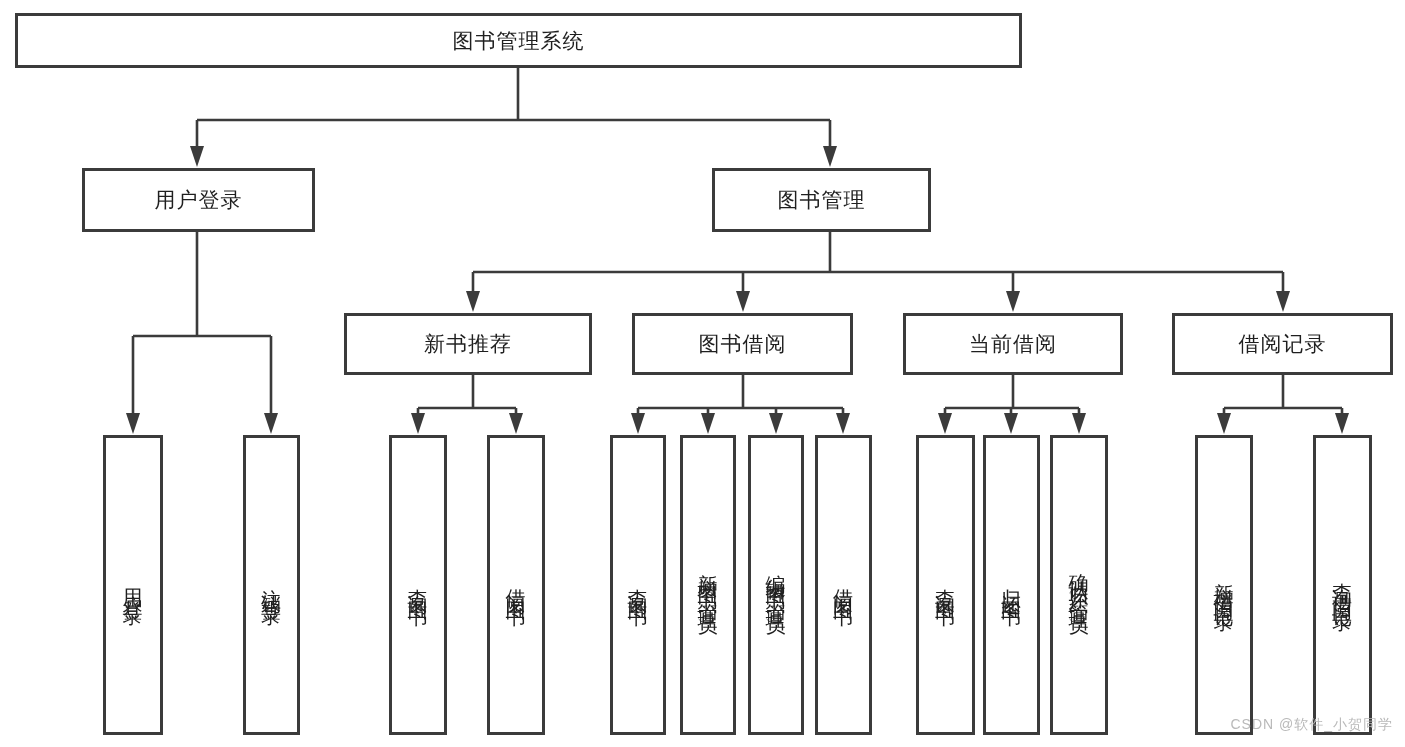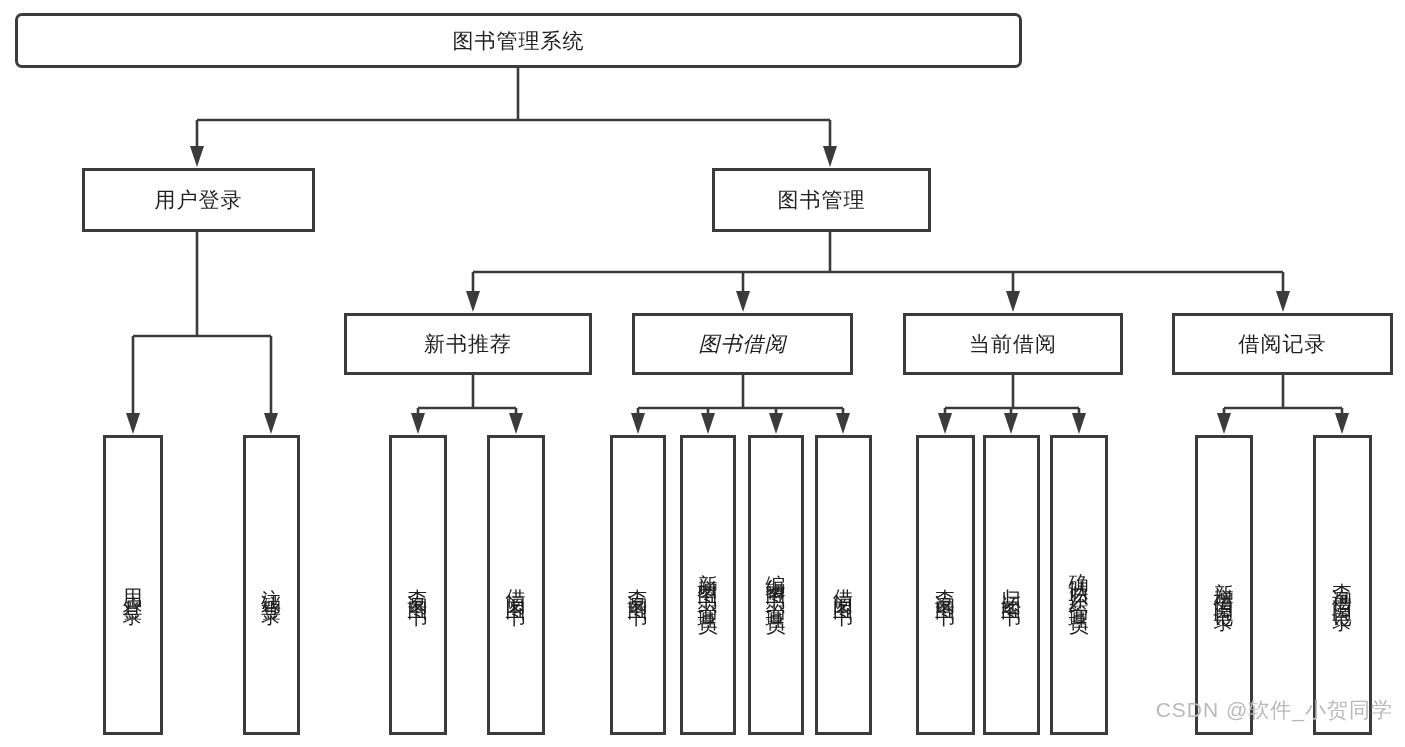--- a/index.html
+++ b/index.html
@@ -24,36 +24,36 @@
   .node{
     position:absolute;
     box-sizing:border-box;
     border:3px solid var(--line);
     background:#fff;
     display:flex;align-items:center;justify-content:center;
     font-size:21px;
     letter-spacing:1px;
     white-space:nowrap;
   }
-  .root{left:15px;top:13px;width:1007px;height:55px;border-radius:7px;}
+  .root{left:15px;top:13px;width:1007px;height:55px;}
   .lvl2{top:168px;height:64px;}
   .lvl3{top:313px;height:62px;}
   .leaf{top:435px;height:300px;}
   .leaf .vtext{
     writing-mode:vertical-rl;
     text-orientation:mixed;
     font-size:20px;
     letter-spacing:6px;
     line-height:1.0;
     white-space:nowrap;
   }
   #watermark{
     position:absolute;
-    right:12px;top:696px;
-    font-size:21px;
+    right:12px;top:716px;
+    font-size:14px;
     color:var(--wm);
     letter-spacing:1px;
     z-index:5;
   }
 </style>
 </head>
 <body>
 
 <div id="canvas">
 
@@ -114,21 +114,21 @@
   <div class="node lvl2" style="left:82px;width:233px;">
     <span>用户登录</span>
   </div>
   <div class="node lvl2" style="left:712px;width:219px;">
     <span>图书管理</span>
   </div>
 
   <div class="node lvl3" style="left:344px;width:248px;justify-content:center;">
     <span>新书推荐</span>
   </div>
-  <div class="node lvl3" style="left:632px;width:221px;font-style:italic;">
+  <div class="node lvl3" style="left:632px;width:221px;">
     <span>图书借阅</span>
   </div>
   <div class="node lvl3" style="left:903px;width:220px;font-family:Liberation Serif, serif;">
     <span>当前借阅</span>
   </div>
   <div class="node lvl3" style="left:1172px;width:221px;text-align:right;">
     <span>借阅记录</span>
   </div>
 
   <div class="node leaf" style="left:103px;width:60px;">

